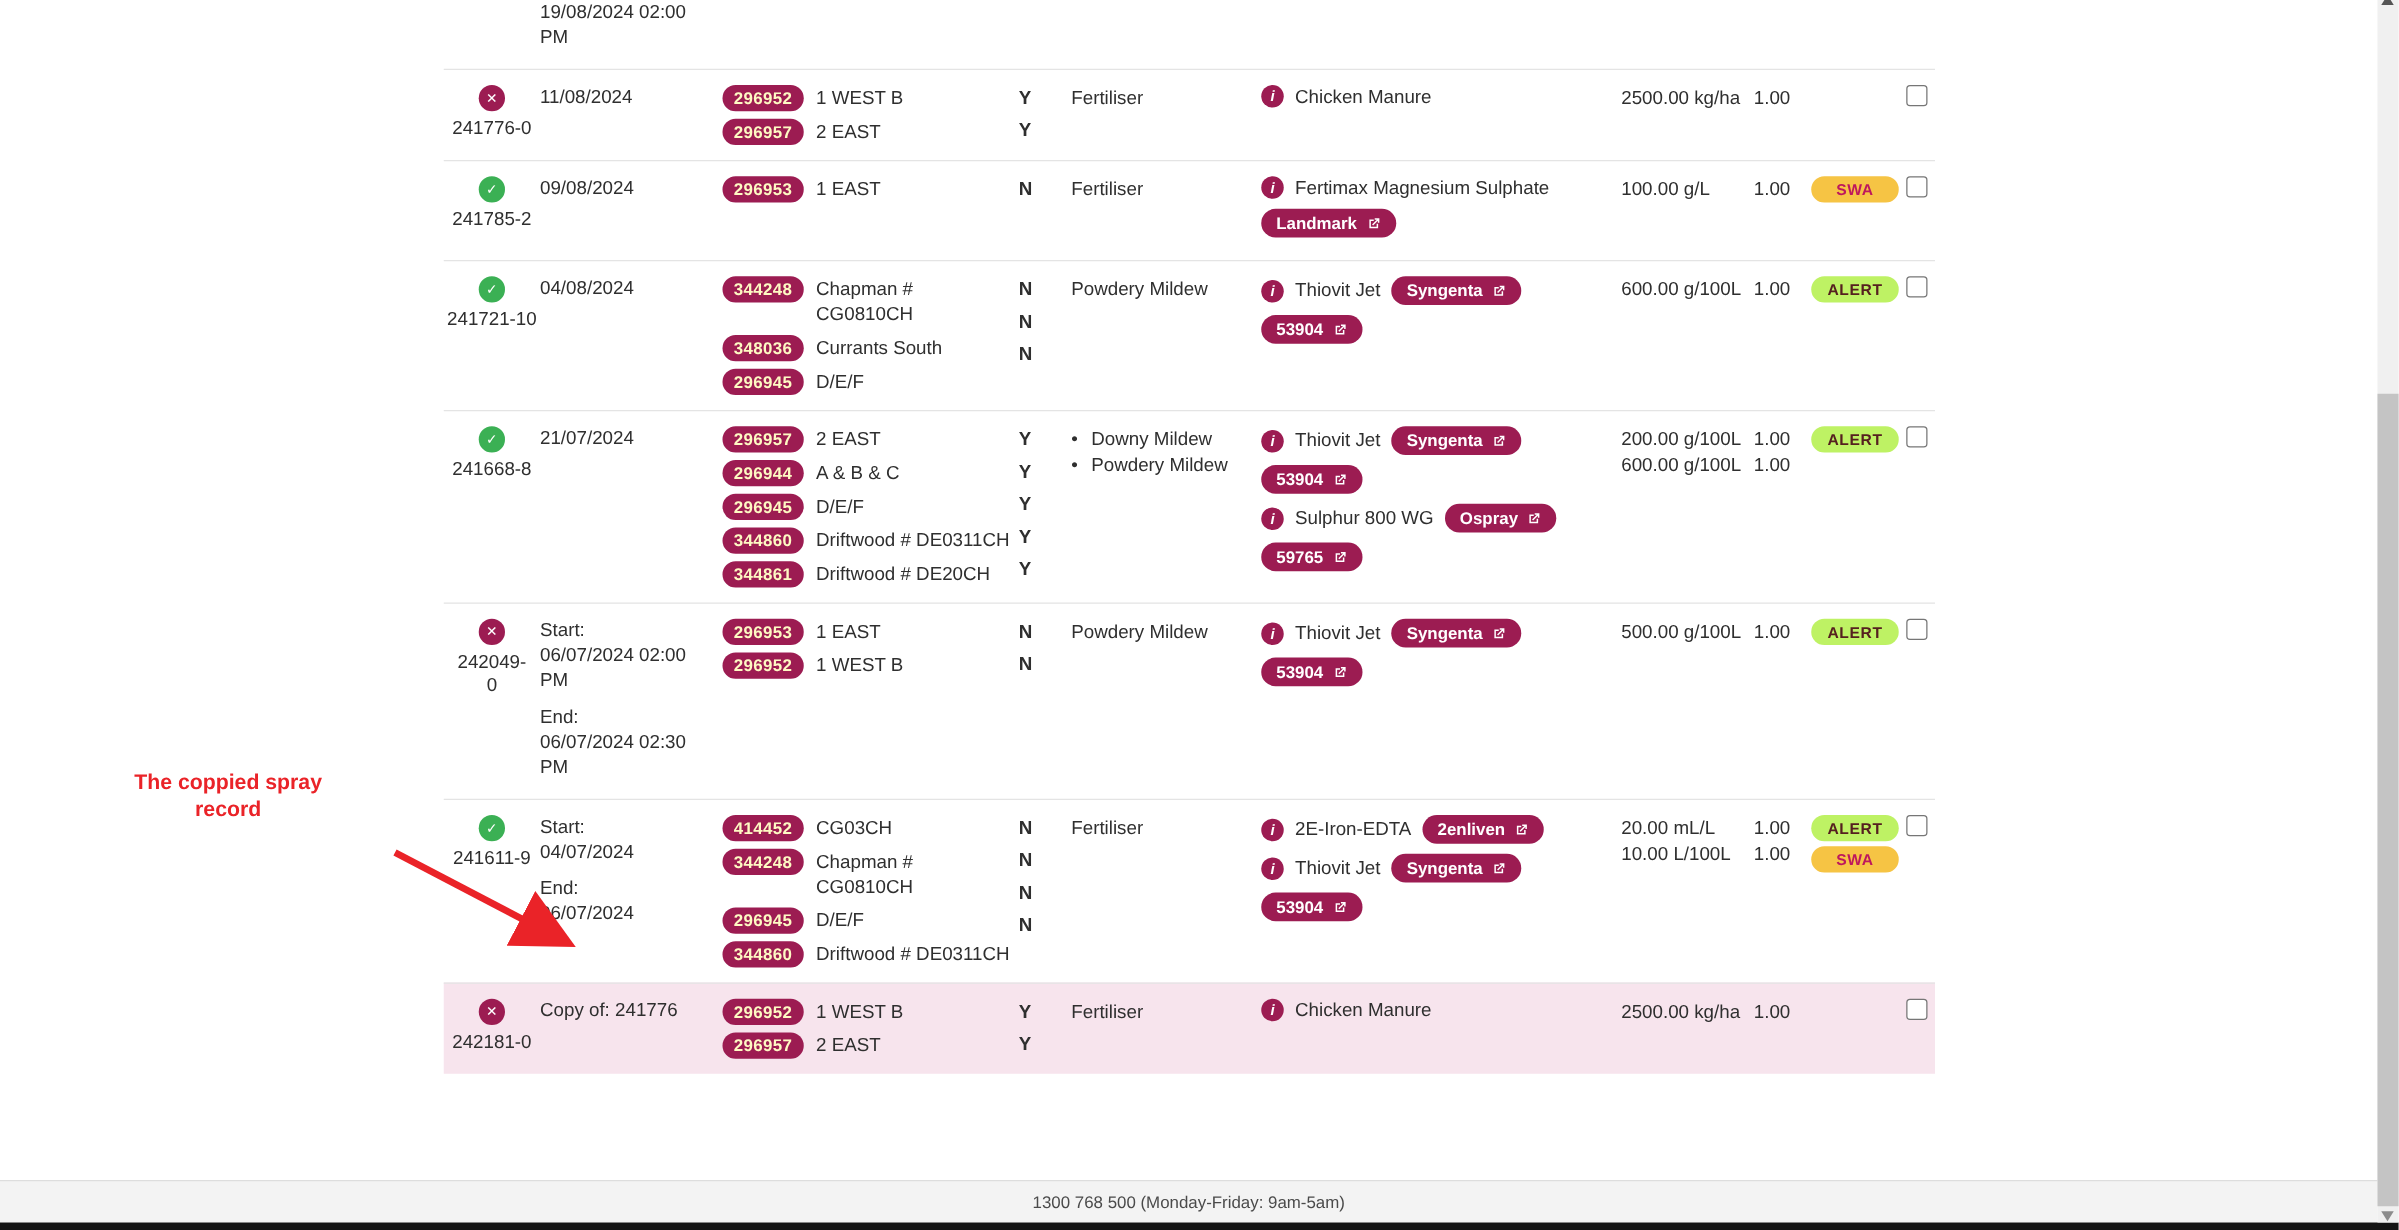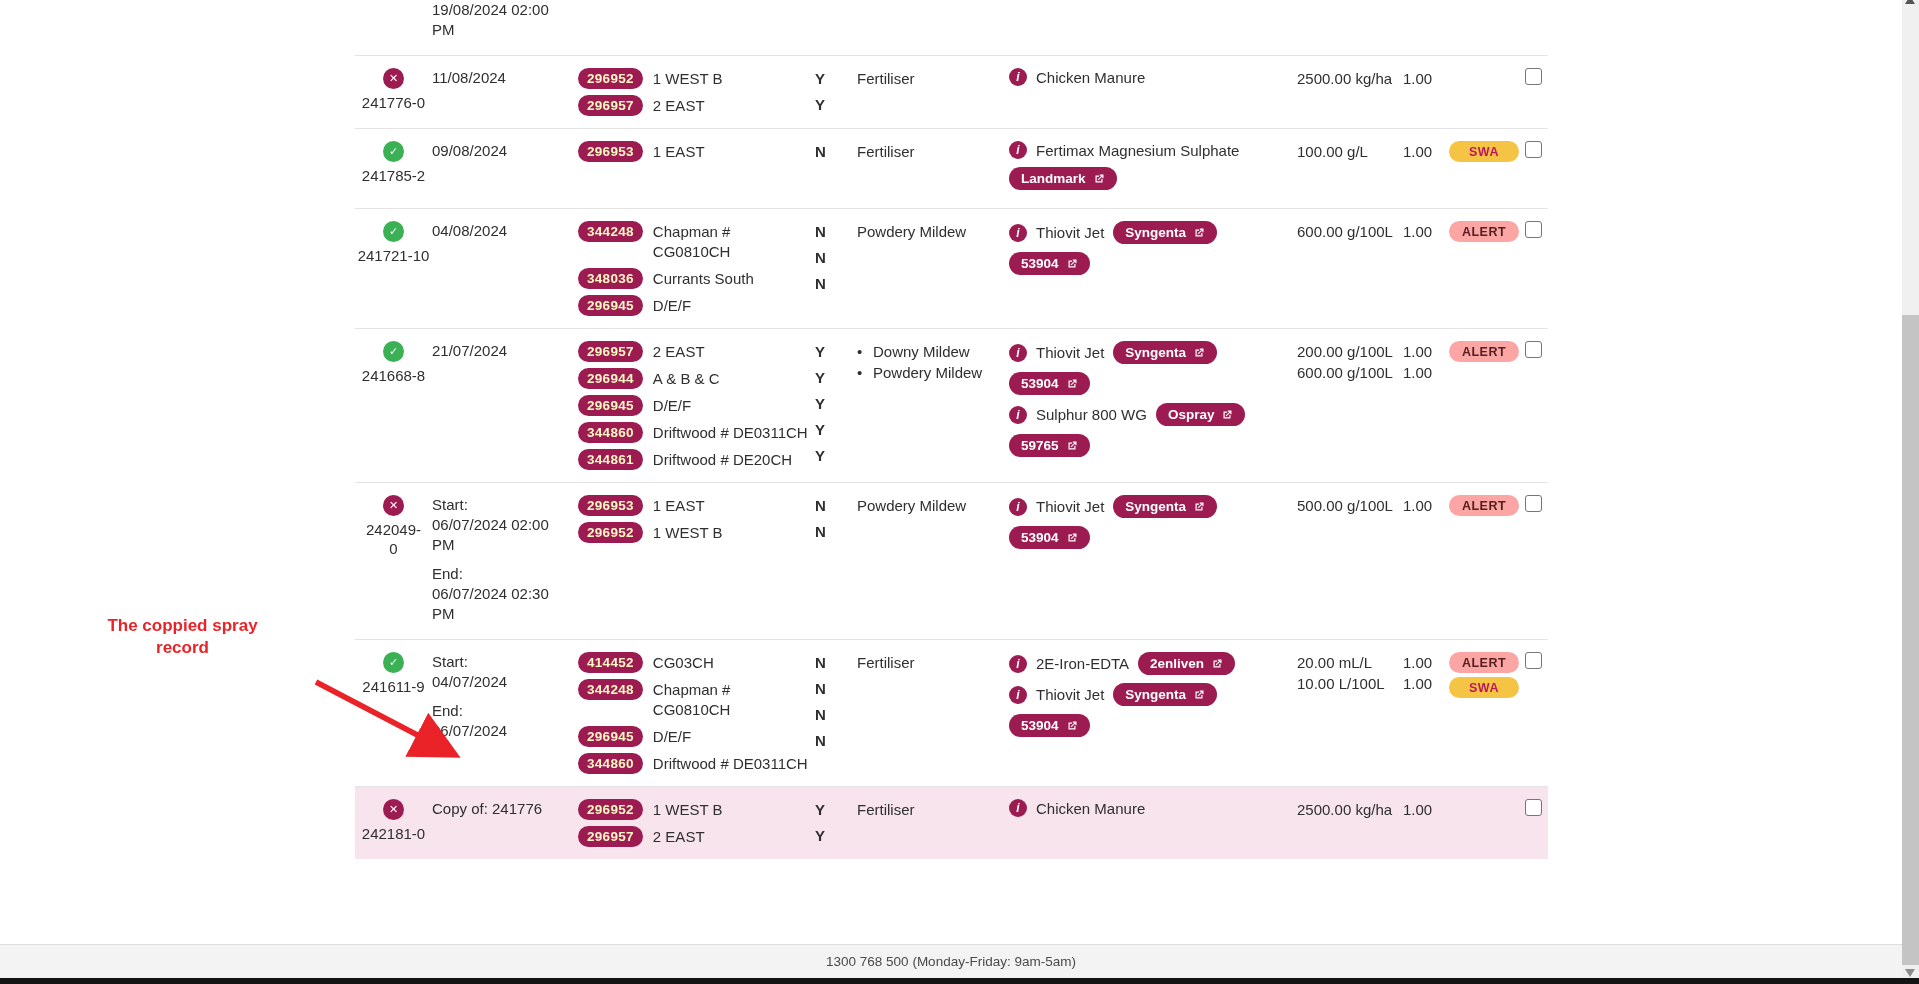--- a/index.html
+++ b/index.html
@@ -53,21 +53,21 @@
   .ext-wrap { display:inline-flex; }
   .ext-wrap svg { width:12px; height:12px; }
 
   .col.rate { padding-left:7px; font-size:15px; }
   .rate-line, .factor-line { line-height:21px; height:21px; white-space:nowrap; }
   .col.factor { font-size:15px; }
 
   .col.alerts { display:flex; flex-direction:column; gap:4px; align-items:flex-start; padding-left:4px; }
   .alert-badge { height:21px; width:70px; border-radius:11px; font-size:12.5px; font-weight:bold;
     letter-spacing:.5px; display:flex; align-items:center; justify-content:center; cursor:default; }
-  .alert-badge.alert { background:#fca5a5; color:#55201f; }
+  .alert-badge.alert { background:#bef264; color:#55201f; }
   .alert-badge.swa { background:#f6c444; color:#be185d; }
 
   .checkbox { width:17px; height:17px; border:1px solid #767676; border-radius:3px;
     background:#fff; cursor:pointer; }
   .row.highlight .checkbox { background:#fff; }
 
   
   .annotation { position:absolute; left:80px; top:615px; width:205px; text-align:center;
     color:#ea2328; font-size:17px; line-height:22px; font-weight:600; white-space:pre-line; }
   .arrow-svg { position:absolute; left:298px; top:666px; }

